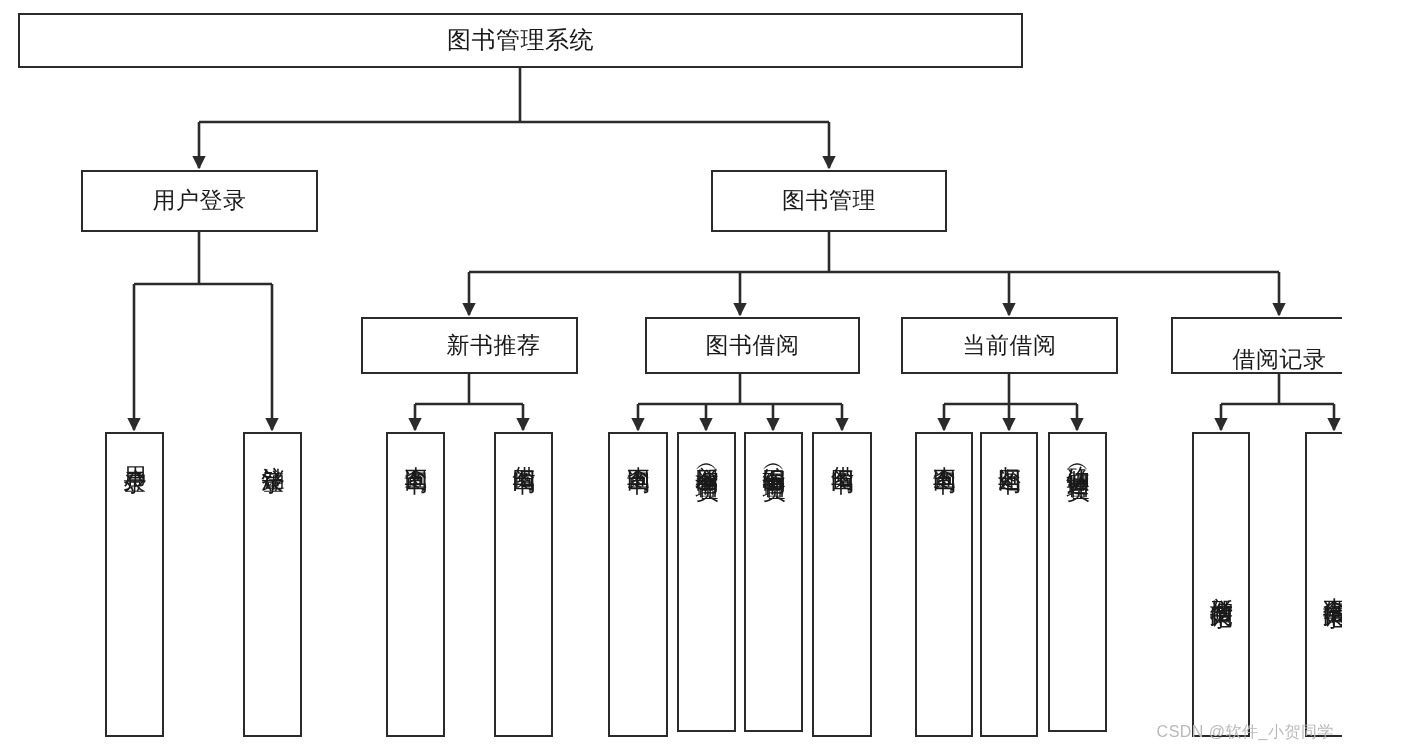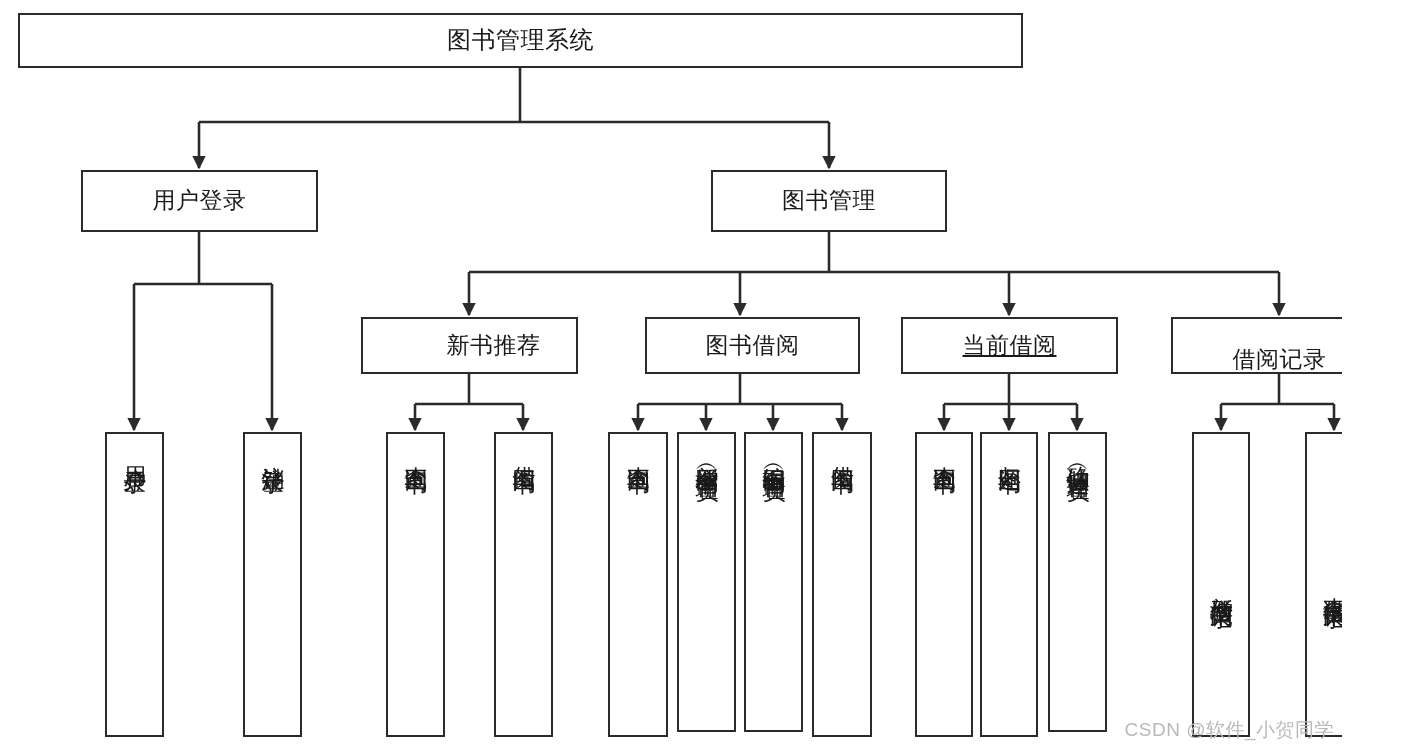--- a/index.html
+++ b/index.html
@@ -61,21 +61,21 @@
     white-space: nowrap;
   }
   .leaf.midpad {
     align-items: center;
     padding-top: 0;
   }
   .watermark {
     position: absolute;
     right: 8px;
     bottom: 4px;
-    font-size: 19px;
+    font-size: 16px;
     color: #b9b9b9;
     letter-spacing: 0.5px;
     white-space: nowrap;
   }
 </style>
 </head>
 <body>
 
 <div id="canvas">
 
@@ -140,21 +140,21 @@
   <div class="node horiz" style="left:711px; top:170px; width:236px; height:62px;font-family:Liberation Serif, serif;">
     <span>图书管理</span>
   </div>
 
   <div class="node horiz" style="left:361px; top:317px; width:217px; height:57px;padding-left:48px;">
     <span>新书推荐</span>
   </div>
   <div class="node horiz" style="left:633px; top:317px; width:215px; height:57px;margin-left:12px;">
     <span>图书借阅</span>
   </div>
-  <div class="node horiz" style="left:901px; top:317px; width:217px; height:57px;text-decoration:underline;">
+  <div class="node horiz" style="left:901px; top:317px; width:217px; height:57px;">
     <span>当前借阅</span>
   </div>
   <div class="node horiz" style="left:1171px; top:317px; width:217px; height:57px;align-items:flex-end;">
     <span>借阅记录</span>
   </div>
 
   <div class="leaf" style="left:105px; top:432px; width:59px; height:305px;">
     <span class="vtext">用户登录</span>
   </div>
   <div class="leaf" style="left:243px; top:432px; width:59px; height:305px;">

